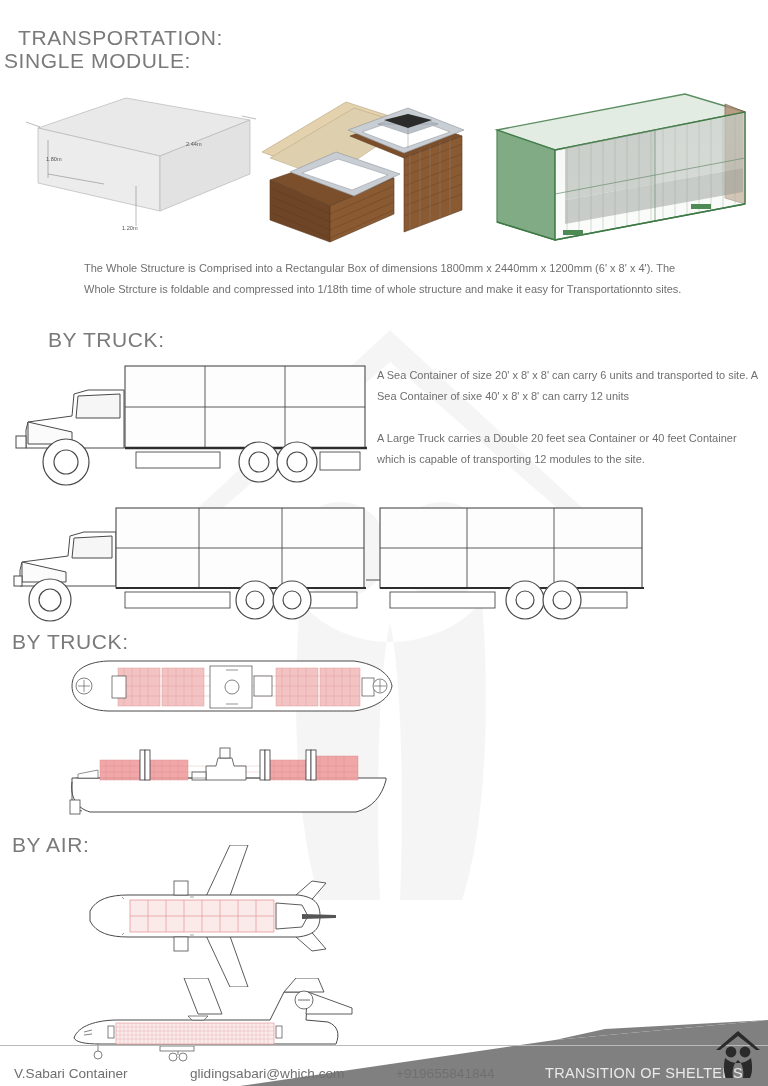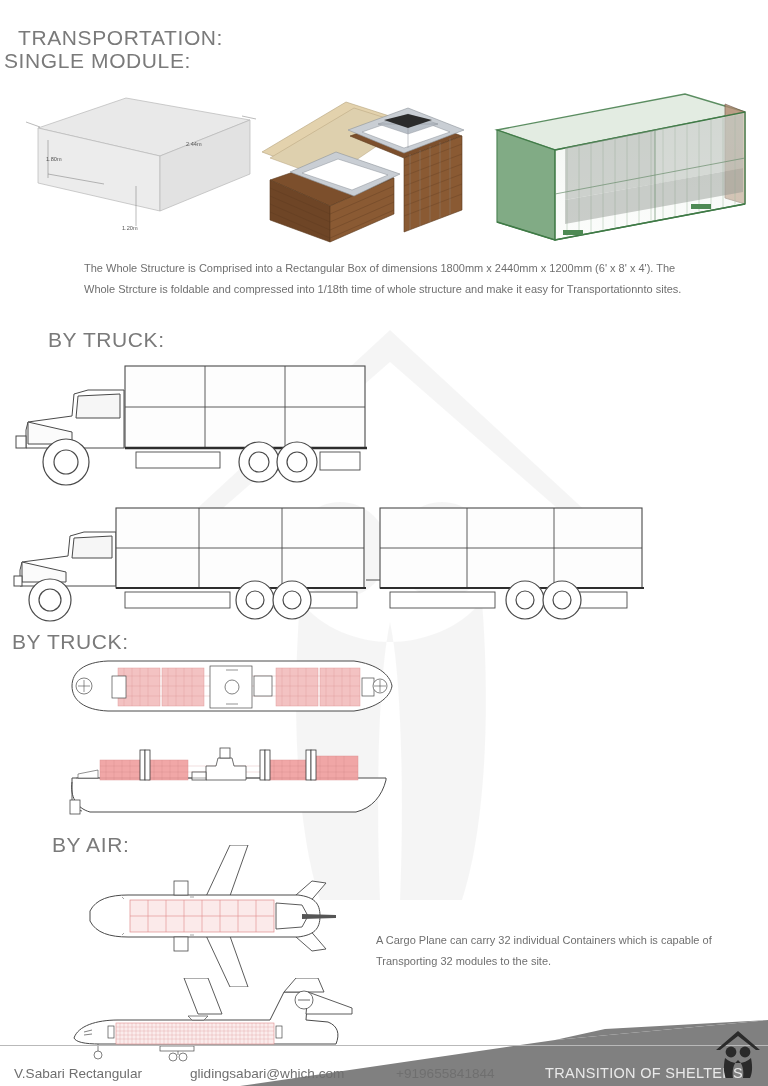--- a/index.html
+++ b/index.html
@@ -11,21 +11,21 @@
   
   .watermark{position:absolute;left:180px;top:300px;width:420px;height:620px;
              opacity:.05;z-index:0;}
 
   .hd{position:absolute;font-size:21px;letter-spacing:.6px;color:#7a7a7a;
       font-weight:400;z-index:5;white-space:nowrap;text-align:right;}
   #t-main{left:18px;top:26px;}
   #t-single{left:4px;top:49px;}
   #t-truck{left:12px;top:328px;margin-left:36px;}
   #t-ship{left:12px;top:630px;}
-  #t-air{left:12px;top:833px;margin-left:40px;}
+  #t-air{left:12px;top:833px;}
 
   .para{position:absolute;font-size:11px;line-height:20.5px;color:#6f6f6f;z-index:5;}
   #p-main{left:84px;top:258px;width:600px;}
   #p-t1{left:377px;top:365px;width:392px;}
   #p-t2{left:377px;top:428px;width:360px;}
   #p-ship{left:396px;top:707px;width:330px;}
   #p-air{left:376px;top:930px;width:380px;}
 
   .art{position:absolute;z-index:4;}
 
@@ -203,20 +203,22 @@
     <g fill="#fff" stroke="#4a4a4a" stroke-width="1.2">
       <circle cx="54" cy="110" r="23"></circle>
         <circle cx="54" cy="110" r="12"></circle>
       <circle cx="247" cy="110" r="20"></circle>
         <circle cx="247" cy="110" r="10"></circle>
       <circle cx="285" cy="110" r="20"></circle>
         <circle cx="285" cy="110" r="10"></circle>
     </g>
   </svg>
 
+  <div class="para" id="p-t1">A Sea Container of size 20' x 8' x 8' can carry 6 units and transported to site. A Sea Container of sixe 40' x 8' x 8' can carry 12 units</div>
+  <div class="para" id="p-t2">A Large Truck carries a Double 20 feet sea Container or 40 feet Container which is capable of transporting 12 modules to the site.</div>
 
   <svg class="art" style="left:12px;top:500px;width:648px;height:122px;" viewBox="0 0 648 122">
     <g fill="#fff" stroke="#4a4a4a" stroke-width="1">
       <path d="M8 70 L10 62 L56 56 L58 36 L72 32 L104 32 L104 86 L8 86 Z"></path>
       <path d="M62 38 L100 36 L100 58 L60 58 Z" fill="#f6f6f6"></path>
       <path d="M10 62 L54 72 L54 82 L10 82 Z" fill="#fbfbfb"></path>
       <rect x="2" y="76" width="8" height="10"></rect>
     </g>
 
     <g fill="#fdfdfd" stroke="#4a4a4a" stroke-width="1.1">
@@ -475,29 +477,28 @@
         <path d="M28 57 L36 56"></path>
       <path d="M42 66 L42 74"></path>
         <circle cx="42" cy="77" r="4"></circle>
       <rect x="104" y="68" width="34" height="5"></rect>
       <path d="M122 73 L122 77"></path>
         <circle cx="117" cy="79" r="4"></circle>
         <circle cx="127" cy="79" r="4"></circle>
     </g>
   </svg>
 
-  <div class="para" id="p-air">A Cargo Plane can carry 32 individual Containers which is capable of Transporting 32 modules to the site.</div>
 
   <div class="footer">
     <svg class="f-band" viewBox="0 0 768 66" preserveAspectRatio="none">
       <polygon points="768,0 768,66 240,66 555,20" fill="#808080"></polygon>
       <polygon points="768,0 555,20 605,9" fill="#808080"></polygon>
     </svg>
     <div class="rule-top"></div>
-    <div class="f-txt" id="f-name">V.Sabari Rectangular</div>
+    <div class="f-txt" id="f-name">V.Sabari Container</div>
     <div class="f-txt" id="f-mail">glidingsabari@which.com</div>
     <div class="f-txt" id="f-phone">+919655841844</div>
     <div class="f-txt" id="f-brand">TRANSITION OF SHELTERS</div>
     <svg class="f-logo" viewBox="0 0 48 52">
       <path d="M24 3 L46 22 L42 22 L24 8 L6 22 L2 22 Z" fill="#2a2a2a"></path>
       <circle cx="17" cy="24" r="5.4" fill="#2a2a2a"></circle>
       <circle cx="31" cy="24" r="5.4" fill="#2a2a2a"></circle>
       <path d="M11 30 C9 40 10 46 12 50 L19 50 C18 43 19 36 24 32 C29 36 30 43 29 50 L36 50 C38 46 39 40 37 30 C34 33 29 35 24 35 C19 35 14 33 11 30 Z" fill="#2a2a2a"></path>
     </svg>
   </div>

